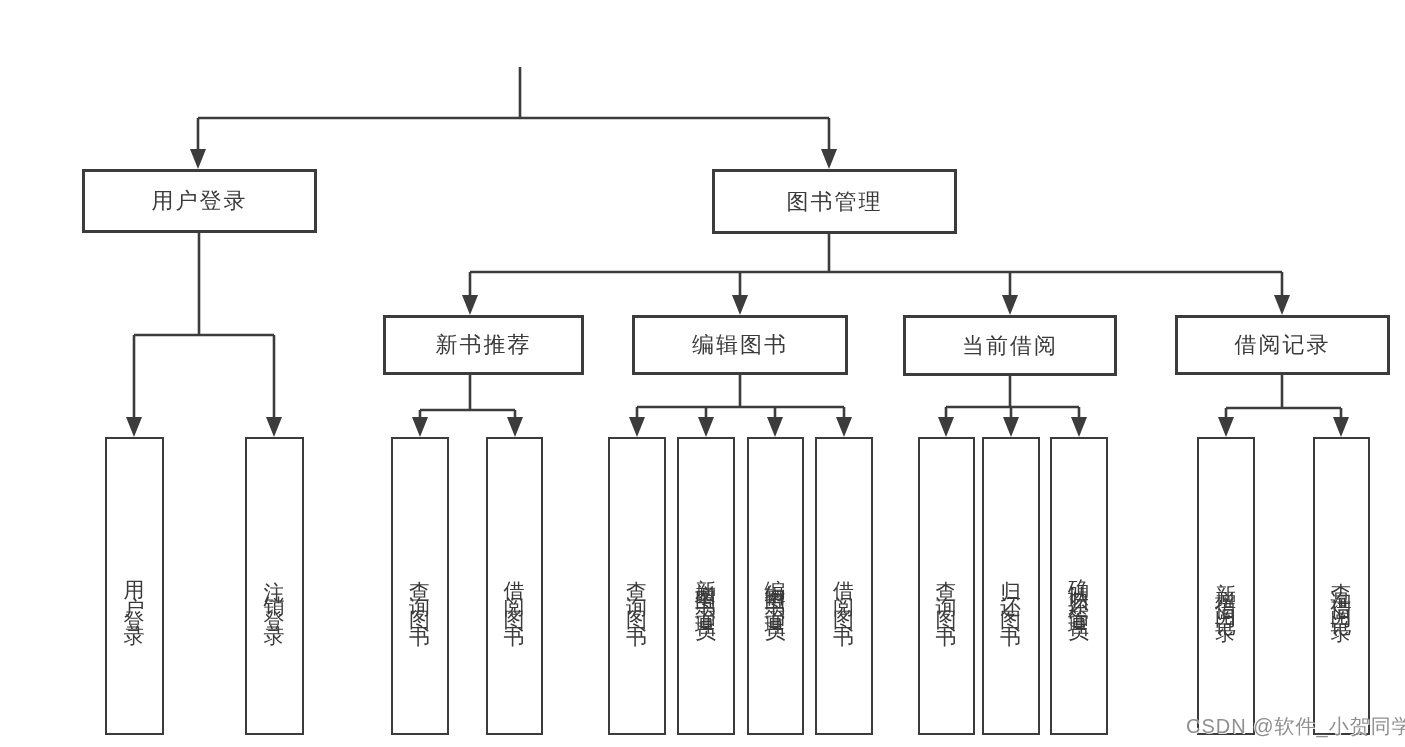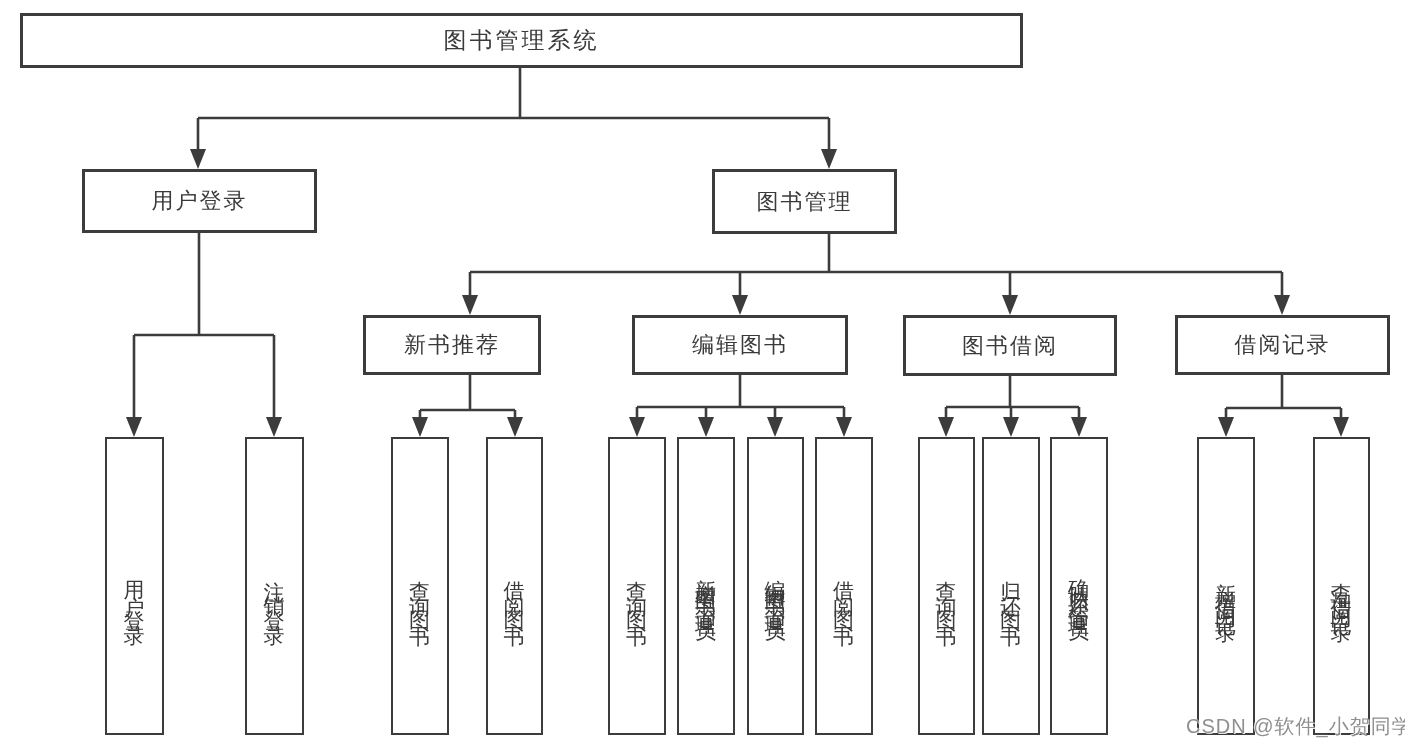--- a/index.html
+++ b/index.html
@@ -67,39 +67,36 @@
       <path d="M775 437 L767 417 L783 417 Z"></path>
       <path d="M844 437 L836 417 L852 417 Z"></path>
       <path d="M946 437 L938 417 L954 417 Z"></path>
       <path d="M1011 437 L1003 417 L1019 417 Z"></path>
       <path d="M1079 437 L1071 417 L1087 417 Z"></path>
       <path d="M1226 437 L1218 417 L1234 417 Z"></path>
       <path d="M1341 437 L1333 417 L1349 417 Z"></path>
     </g>
   </svg>
 
-  <div class="box" style="left:20px;top:13px;width:1003px;height:55px">
-    <span class="hlabel root-label">图书管理系统</span>
-  </div>
 
   <div class="box" style="left:82px;top:169px;width:235px;height:64px">
     <span class="hlabel">用户登录</span>
   </div>
-  <div class="box" style="left:712px;top:169px;width:185px;height:65px">
+  <div class="box" style="left:712px;top:169px;width:245px;height:65px">
     <span class="hlabel">图书管理</span>
   </div>
 
-  <div class="box" style="left:363px;top:315px;width:178px;height:60px">
+  <div class="box" style="left:383px;top:315px;width:201px;height:60px">
     <span class="hlabel">新书推荐</span>
   </div>
   <div class="box" style="left:632px;top:315px;width:216px;height:60px">
     <span class="hlabel">编辑图书</span>
   </div>
   <div class="box" style="left:903px;top:315px;width:214px;height:61px">
-    <span class="hlabel">图书借阅</span>
+    <span class="hlabel">当前借阅</span>
   </div>
   <div class="box" style="left:1175px;top:315px;width:215px;height:60px">
     <span class="hlabel">借阅记录</span>
   </div>
 
   <div class="box leaf" style="left:105px;width:59px">
     <span class="vtext ls4">用户登录</span>
   </div>
   <div class="box leaf" style="left:245px;width:59px">
     <span class="vtext ls4">注销登录</span>

